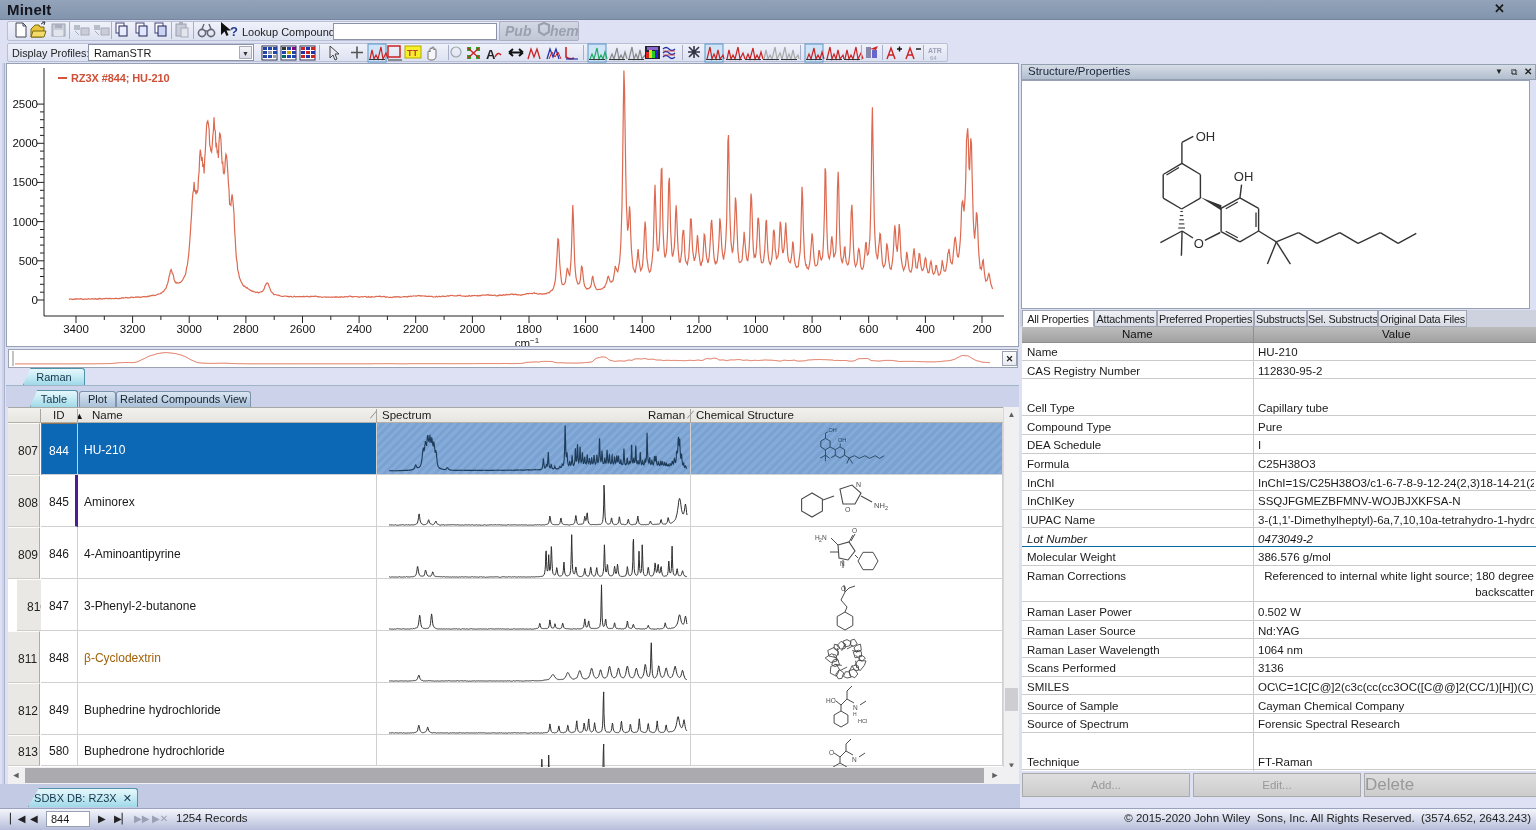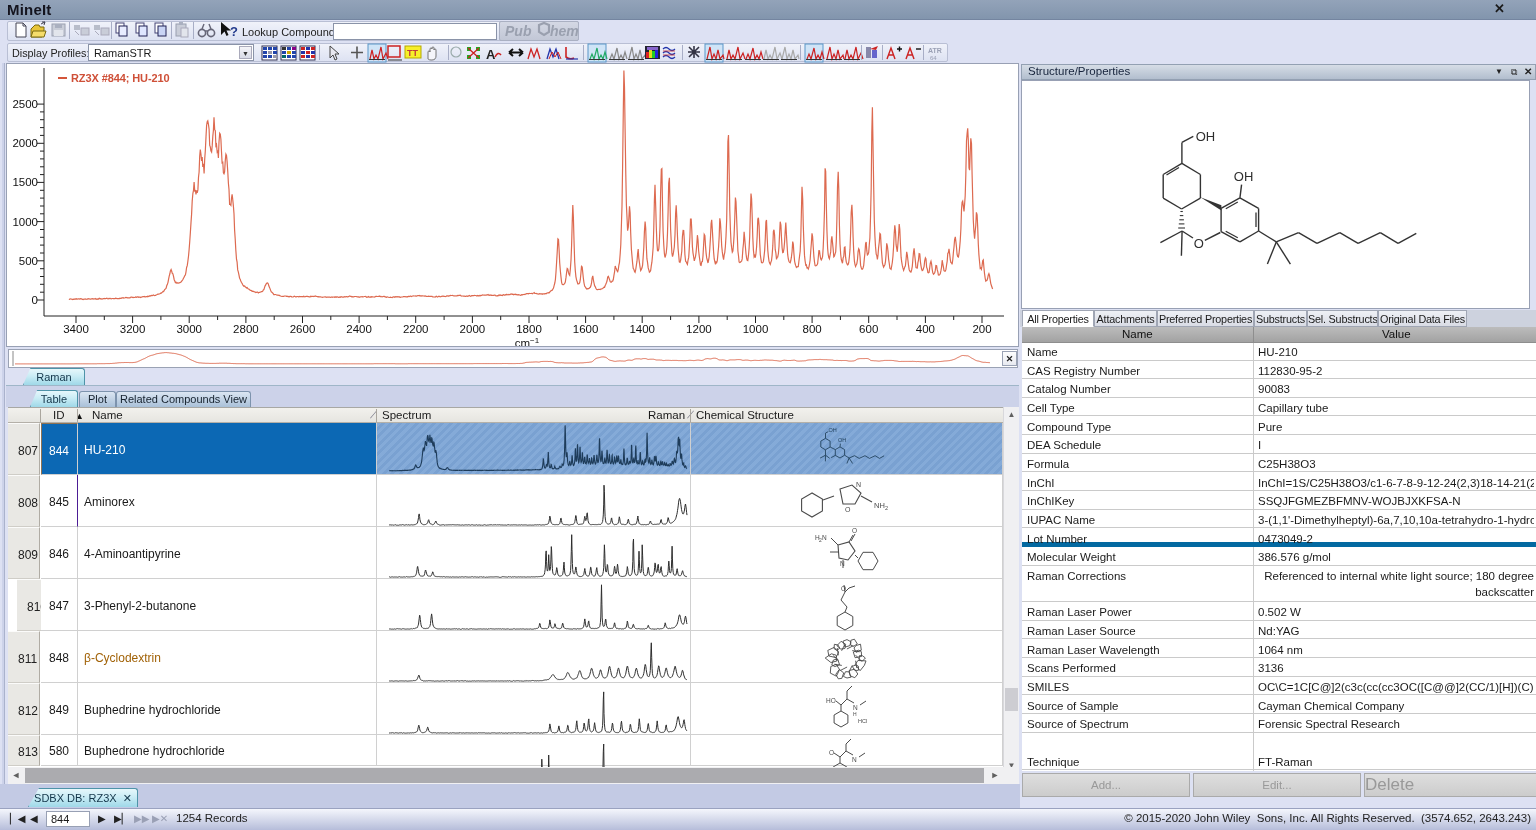--- a/index.html
+++ b/index.html
@@ -301,21 +301,21 @@
       <span style="position:absolute;left:7px;top:20px;">844</span>
     </div>
     <div style="position:absolute;left:78px;top:423px;width:299px;height:52px;background:#0c68b4;border-bottom:1px solid #d0d0d0;border-right:1px solid #d0d0d0;box-sizing:border-box;color:#fff;font-size:12px;">
       <span style="position:absolute;left:6px;top:20px;">HU-210</span>
     </div>
     <div style="position:absolute;left:377px;top:423px;width:314px;height:52px;background:#7ea6d6;background-image:repeating-linear-gradient(135deg,rgba(255,255,255,0.05) 0 3px,rgba(10,40,90,0.04) 3px 6px);border-bottom:1px solid #d0d0d0;border-right:1px solid #d0d0d0;box-sizing:border-box;"></div>
     <div style="position:absolute;left:691px;top:423px;width:312px;height:52px;background:#7ea6d6;background-image:repeating-linear-gradient(135deg,rgba(255,255,255,0.05) 0 3px,rgba(10,40,90,0.04) 3px 6px);border-bottom:1px solid #d0d0d0;border-right:1px solid #d0d0d0;box-sizing:border-box;"></div>
     <div style="position:absolute;left:8px;top:475px;width:32px;height:52px;background:#e9e8e4;border-right:1px solid #b0aca4;border-bottom:1px solid #cfcdc7;border-top:1px solid #fbfbfa;color:#222;font-size:12px;box-sizing:border-box;">
       <span style="position:absolute;left:10px;top:20px;">808</span>
     </div>
-    <div style="position:absolute;left:41px;top:475px;width:37px;height:52px;background:#fff;border-bottom:1px solid #d0d0d0;border-right:1px solid #4c1d95;box-sizing:border-box;color:#1a1a1a;font-size:12px;">
+    <div style="position:absolute;left:41px;top:475px;width:37px;height:52px;background:#fff;border-bottom:1px solid #d0d0d0;border-right:3px solid #4c1d95;box-sizing:border-box;color:#1a1a1a;font-size:12px;">
       <span style="position:absolute;left:8px;top:20px;">845</span>
     </div>
     <div style="position:absolute;left:78px;top:475px;width:299px;height:52px;background:#fff;border-bottom:1px solid #d0d0d0;border-right:1px solid #d0d0d0;box-sizing:border-box;color:#1a1a1a;font-size:12px;">
       <span style="position:absolute;left:6px;top:20px;">Aminorex</span>
     </div>
     <div style="position:absolute;left:377px;top:475px;width:314px;height:52px;background:#fff;border-bottom:1px solid #d0d0d0;border-right:1px solid #d0d0d0;box-sizing:border-box;"></div>
     <div style="position:absolute;left:691px;top:475px;width:312px;height:52px;background:#fff;border-bottom:1px solid #d0d0d0;border-right:1px solid #d0d0d0;box-sizing:border-box;"></div>
     <div style="position:absolute;left:8px;top:527px;width:32px;height:52px;background:#e9e8e4;border-right:1px solid #b0aca4;border-bottom:1px solid #cfcdc7;border-top:1px solid #fbfbfa;color:#222;font-size:12px;box-sizing:border-box;">
       <span style="position:absolute;left:10px;top:20px;">809</span>
     </div>
@@ -580,24 +580,20 @@
     <div class="abs" style="left:1022px;top:343px;width:514px;height:428px;background:#fff"></div>
     <div class="abs" style="left:1253px;top:343px;width:1px;height:428px;background:#cacaca"></div>
     <div style="position:absolute;left:1022px;top:343.0px;width:514px;height:17.6px;border-bottom:1px solid #cacaca;">
       <div style="position:absolute;left:5px;top:1px;width:225px;line-height:16.5px;white-space:nowrap;overflow:hidden">Name</div>
       <div style="position:absolute;left:236px;top:1px;width:276px;line-height:16.5px;white-space:nowrap;overflow:hidden;">HU-210</div>
     </div>
     <div style="position:absolute;left:1022px;top:361.6px;width:514px;height:17.6px;border-bottom:1px solid #cacaca;">
       <div style="position:absolute;left:5px;top:1px;width:225px;line-height:16.5px;white-space:nowrap;overflow:hidden">CAS Registry Number</div>
       <div style="position:absolute;left:236px;top:1px;width:276px;line-height:16.5px;white-space:nowrap;overflow:hidden;">112830-95-2</div>
     </div>
-    <div style="position:absolute;left:1022px;top:380.3px;width:514px;height:17.6px;border-bottom:1px solid #cacaca;">
-      <div style="position:absolute;left:5px;top:1px;width:225px;line-height:16.5px;white-space:nowrap;overflow:hidden">Catalog Number</div>
-      <div style="position:absolute;left:236px;top:1px;width:276px;line-height:16.5px;white-space:nowrap;overflow:hidden;">90083</div>
-    </div>
     <div style="position:absolute;left:1022px;top:417.6px;width:514px;height:17.6px;border-bottom:1px solid #cacaca;">
       <div style="position:absolute;left:5px;top:1px;width:225px;line-height:16.5px;white-space:nowrap;overflow:hidden">Compound Type</div>
       <div style="position:absolute;left:236px;top:1px;width:276px;line-height:16.5px;white-space:nowrap;overflow:hidden;">Pure</div>
     </div>
     <div style="position:absolute;left:1022px;top:398.9px;width:514px;height:17.6px;border-bottom:1px solid #cacaca;">
       <div style="position:absolute;left:5px;top:1px;width:225px;line-height:16.5px;white-space:nowrap;overflow:hidden">Cell Type</div>
       <div style="position:absolute;left:236px;top:1px;width:276px;line-height:16.5px;white-space:nowrap;overflow:hidden;">Capillary tube</div>
     </div>
     <div style="position:absolute;left:1022px;top:436.2px;width:514px;height:17.6px;border-bottom:1px solid #cacaca;">
       <div style="position:absolute;left:5px;top:1px;width:225px;line-height:16.5px;white-space:nowrap;overflow:hidden">DEA Schedule</div>
@@ -612,21 +608,21 @@
       <div style="position:absolute;left:236px;top:1px;width:276px;line-height:16.5px;white-space:nowrap;overflow:hidden;">InChI=1S/C25H38O3/c1-6-7-8-9-12-24(2,3)18-14-21(27)23...</div>
     </div>
     <div style="position:absolute;left:1022px;top:492.2px;width:514px;height:17.6px;border-bottom:1px solid #cacaca;">
       <div style="position:absolute;left:5px;top:1px;width:225px;line-height:16.5px;white-space:nowrap;overflow:hidden">InChIKey</div>
       <div style="position:absolute;left:236px;top:1px;width:276px;line-height:16.5px;white-space:nowrap;overflow:hidden;">SSQJFGMEZBFMNV-WOJBJXKFSA-N</div>
     </div>
     <div style="position:absolute;left:1022px;top:510.8px;width:514px;height:17.6px;border-bottom:1px solid #cacaca;">
       <div style="position:absolute;left:5px;top:1px;width:225px;line-height:16.5px;white-space:nowrap;overflow:hidden">IUPAC Name</div>
       <div style="position:absolute;left:236px;top:1px;width:276px;line-height:16.5px;white-space:nowrap;overflow:hidden;">3-(1,1'-Dimethylheptyl)-6a,7,10,10a-tetrahydro-1-hydroxy-6...</div>
     </div>
-    <div style="position:absolute;left:1022px;top:529.5px;width:514px;height:17.6px;border-bottom:5px solid #0369a1;">
+    <div style="position:absolute;left:1022px;top:529.5px;width:514px;height:17.6px;border-bottom:1px solid #0369a1;font-style:italic;">
       <div style="position:absolute;left:5px;top:1px;width:225px;line-height:16.5px;white-space:nowrap;overflow:hidden">Lot Number</div>
       <div style="position:absolute;left:236px;top:1px;width:276px;line-height:16.5px;white-space:nowrap;overflow:hidden;">0473049-2</div>
     </div>
     <div style="position:absolute;left:1022px;top:548.1px;width:514px;height:17.6px;border-bottom:1px solid #cacaca;">
       <div style="position:absolute;left:5px;top:1px;width:199px;line-height:16.5px;white-space:nowrap;overflow:hidden">Molecular Weight</div>
       <div style="position:absolute;left:236px;top:1px;width:276px;line-height:16.5px;white-space:nowrap;overflow:hidden;">386.576 g/mol</div>
     </div>
     <div style="position:absolute;left:1022px;top:566.8px;width:514px;height:35.5px;border-bottom:1px solid #cacaca;">
       <div style="position:absolute;left:5px;top:1px;width:225px;line-height:16.5px;white-space:nowrap;overflow:hidden">Raman Corrections</div>
       <div style="position:absolute;left:236px;top:1px;width:276px;line-height:16.5px;text-align:right;">Referenced to internal white light source; 180 degree backscatter</div>

